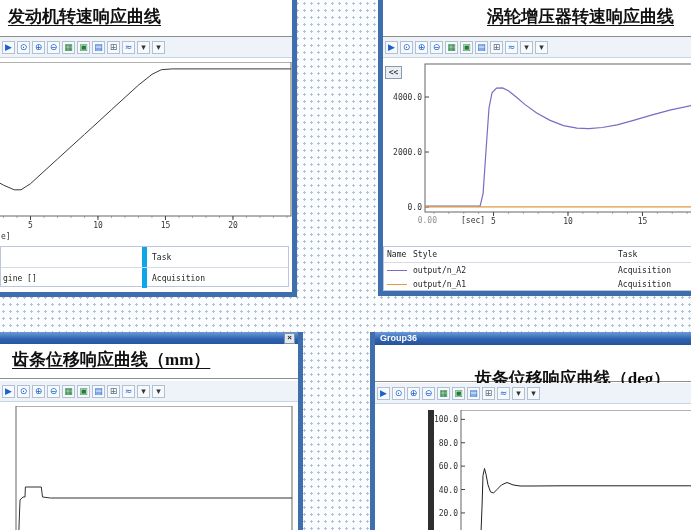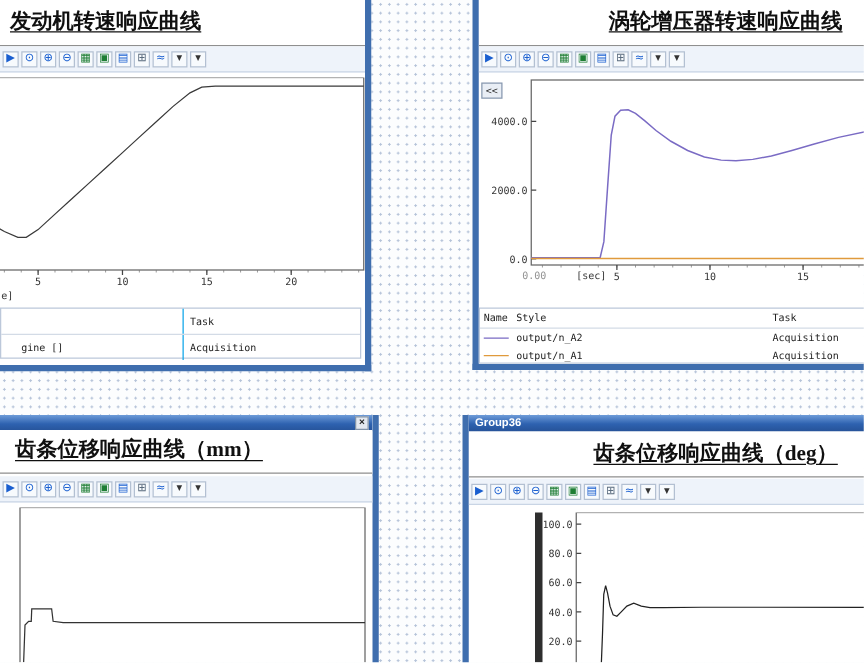--- a/index.html
+++ b/index.html
@@ -47,21 +47,21 @@
     font-size:8px;line-height:11px;text-align:center;color:#222;
   }
   .xorigin{position:absolute;left:20px;top:216px;width:34px;text-align:right;font-family:"DejaVu Sans Mono", monospace;font-size:8px;color:#919191;}
   .xunit{position:absolute;left:78px;top:216px;font-family:"DejaVu Sans Mono", monospace;font-size:8px;color:#333;}
   .legend{
     position:absolute;background:#fff;border:1px solid #bcc8da;box-sizing:border-box;
     font-family:"DejaVu Sans Mono", monospace;font-size:8px;color:#222;
   }
   .lg-row{display:flex;height:20px;align-items:center;}
   .lg-head{border-bottom:1px solid #d3dbe6;}
-  .lg-left{width:146px;border-right:1px solid #0ea5e9;height:100%;display:flex;align-items:center;padding-left:16px;box-sizing:border-box;}
+  .lg-left{width:146px;border-right:5px solid #0ea5e9;height:100%;display:flex;align-items:center;padding-left:2px;box-sizing:border-box;}
   .lg-right{padding-left:5px;}
   .trow{position:relative;height:14px;}
   .thead{height:15px;border-bottom:1px solid #d3dbe6;}
   .l-style{position:absolute;left:3px;top:3px;}
   .l-name{position:absolute;left:29px;top:3px;}
   .l-task{position:absolute;left:234px;top:3px;}
   .lsw{position:absolute;left:3px;top:7px;width:20px;height:1px;}
   .darkstrip{position:absolute;left:53px;top:78px;width:6px;height:120px;background:#2e2e2e;}
   .watermark{
     position:absolute;left:452px;top:489px;z-index:30;font-size:17px;color:#8e949d;
@@ -246,21 +246,21 @@
         <rect x="16" y="0" width="276" height="200" fill="#fff" stroke="#666" stroke-width="1"></rect>
         <polyline points="18.9,124.0 20.0,94.0 22.9,91.0 25.0,91.0 25.4,81.0 41.3,81.0 42.5,91.0 50.5,92.0 292.0,92.0" fill="none" stroke="#333333" stroke-width="1"></polyline>
       </svg>
   </div>
 
   <div class="win win-br">
     <div class="titlebar">
       <span>Group36</span>
     </div>
     <div class="titleband" style="top:14px;height:35px;text-align:center">
-      <span class="ptitle" style="display:inline-block;margin-top:5px">齿条位移响应曲线（deg）</span>
+      <span class="ptitle" style="display:inline-block;margin-top:21px">齿条位移响应曲线（deg）</span>
     </div>
     <div class="toolbar" style="top:51px">
         <span class="tbi" style="color: rgb(26, 95, 208);">▶</span>
         <span class="tbi" style="color: rgb(26, 95, 208);">⊙</span>
         <span class="tbi" style="color: rgb(26, 95, 208);">⊕</span>
         <span class="tbi" style="color: rgb(26, 95, 208);">⊖</span>
         <span class="tbi" style="color: rgb(30, 126, 52);">▦</span>
         <span class="tbi" style="color: rgb(30, 126, 52);">▣</span>
         <span class="tbi" style="color: rgb(26, 95, 208);">▤</span>
         <span class="tbi" style="color: rgb(90, 107, 125);">⊞</span>

